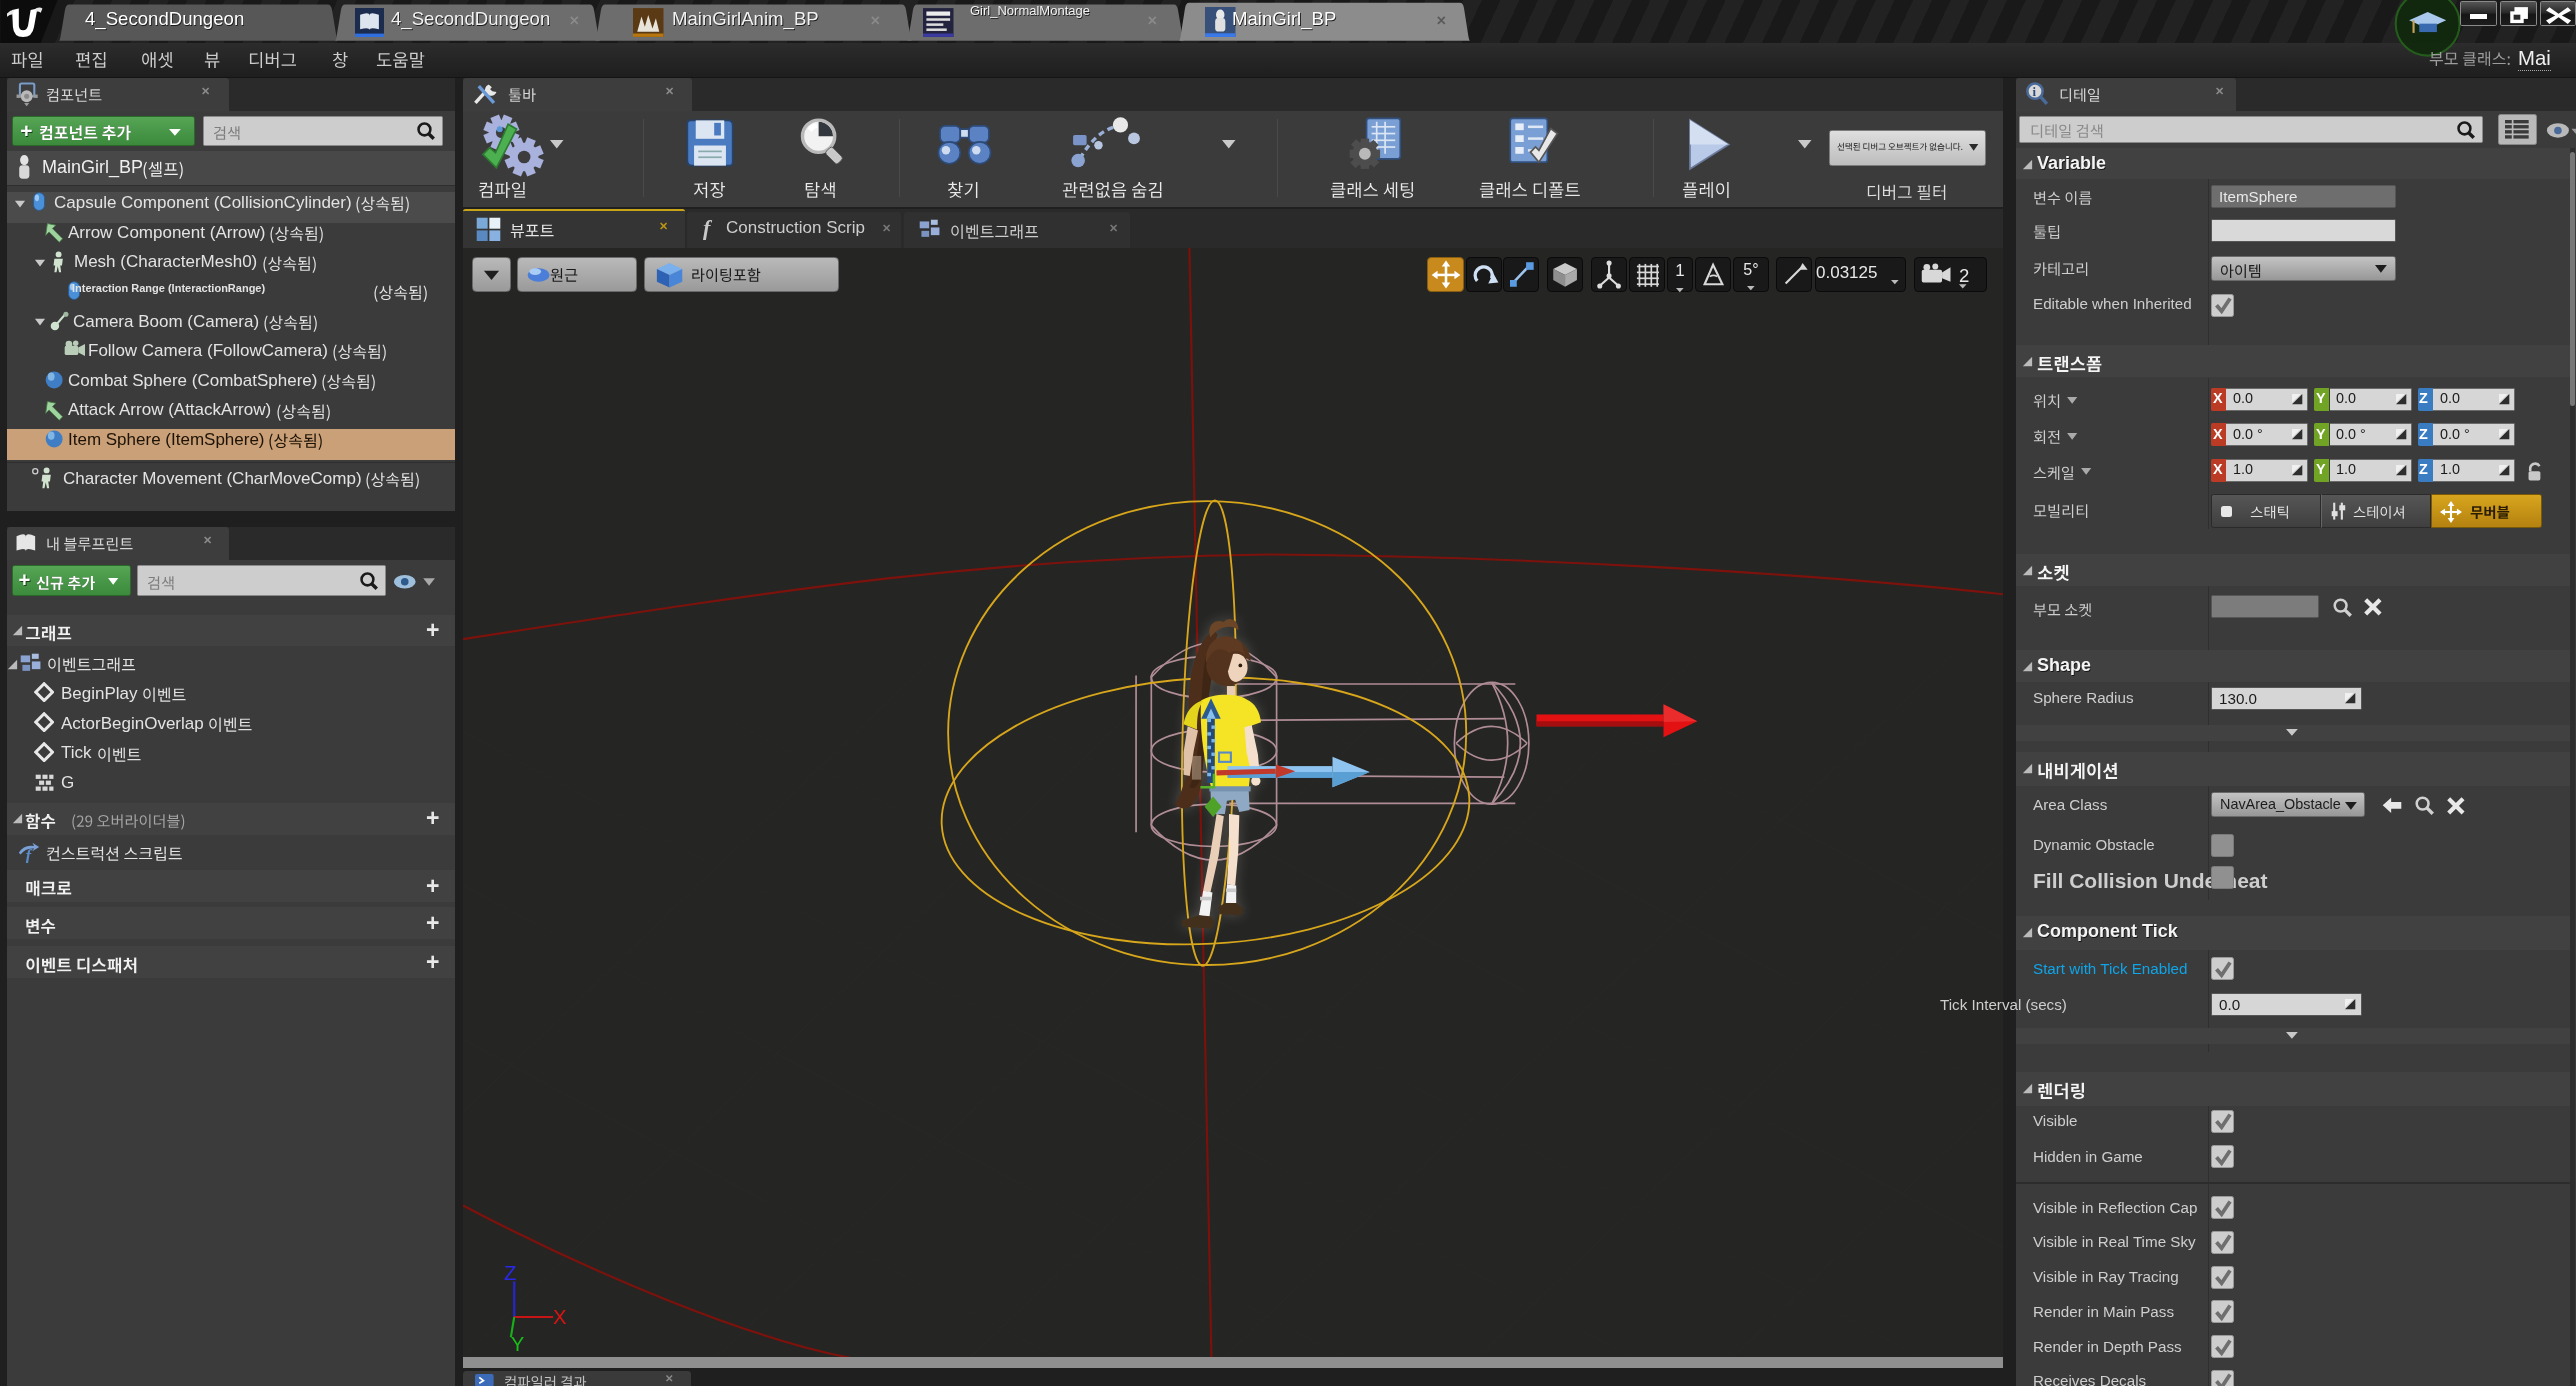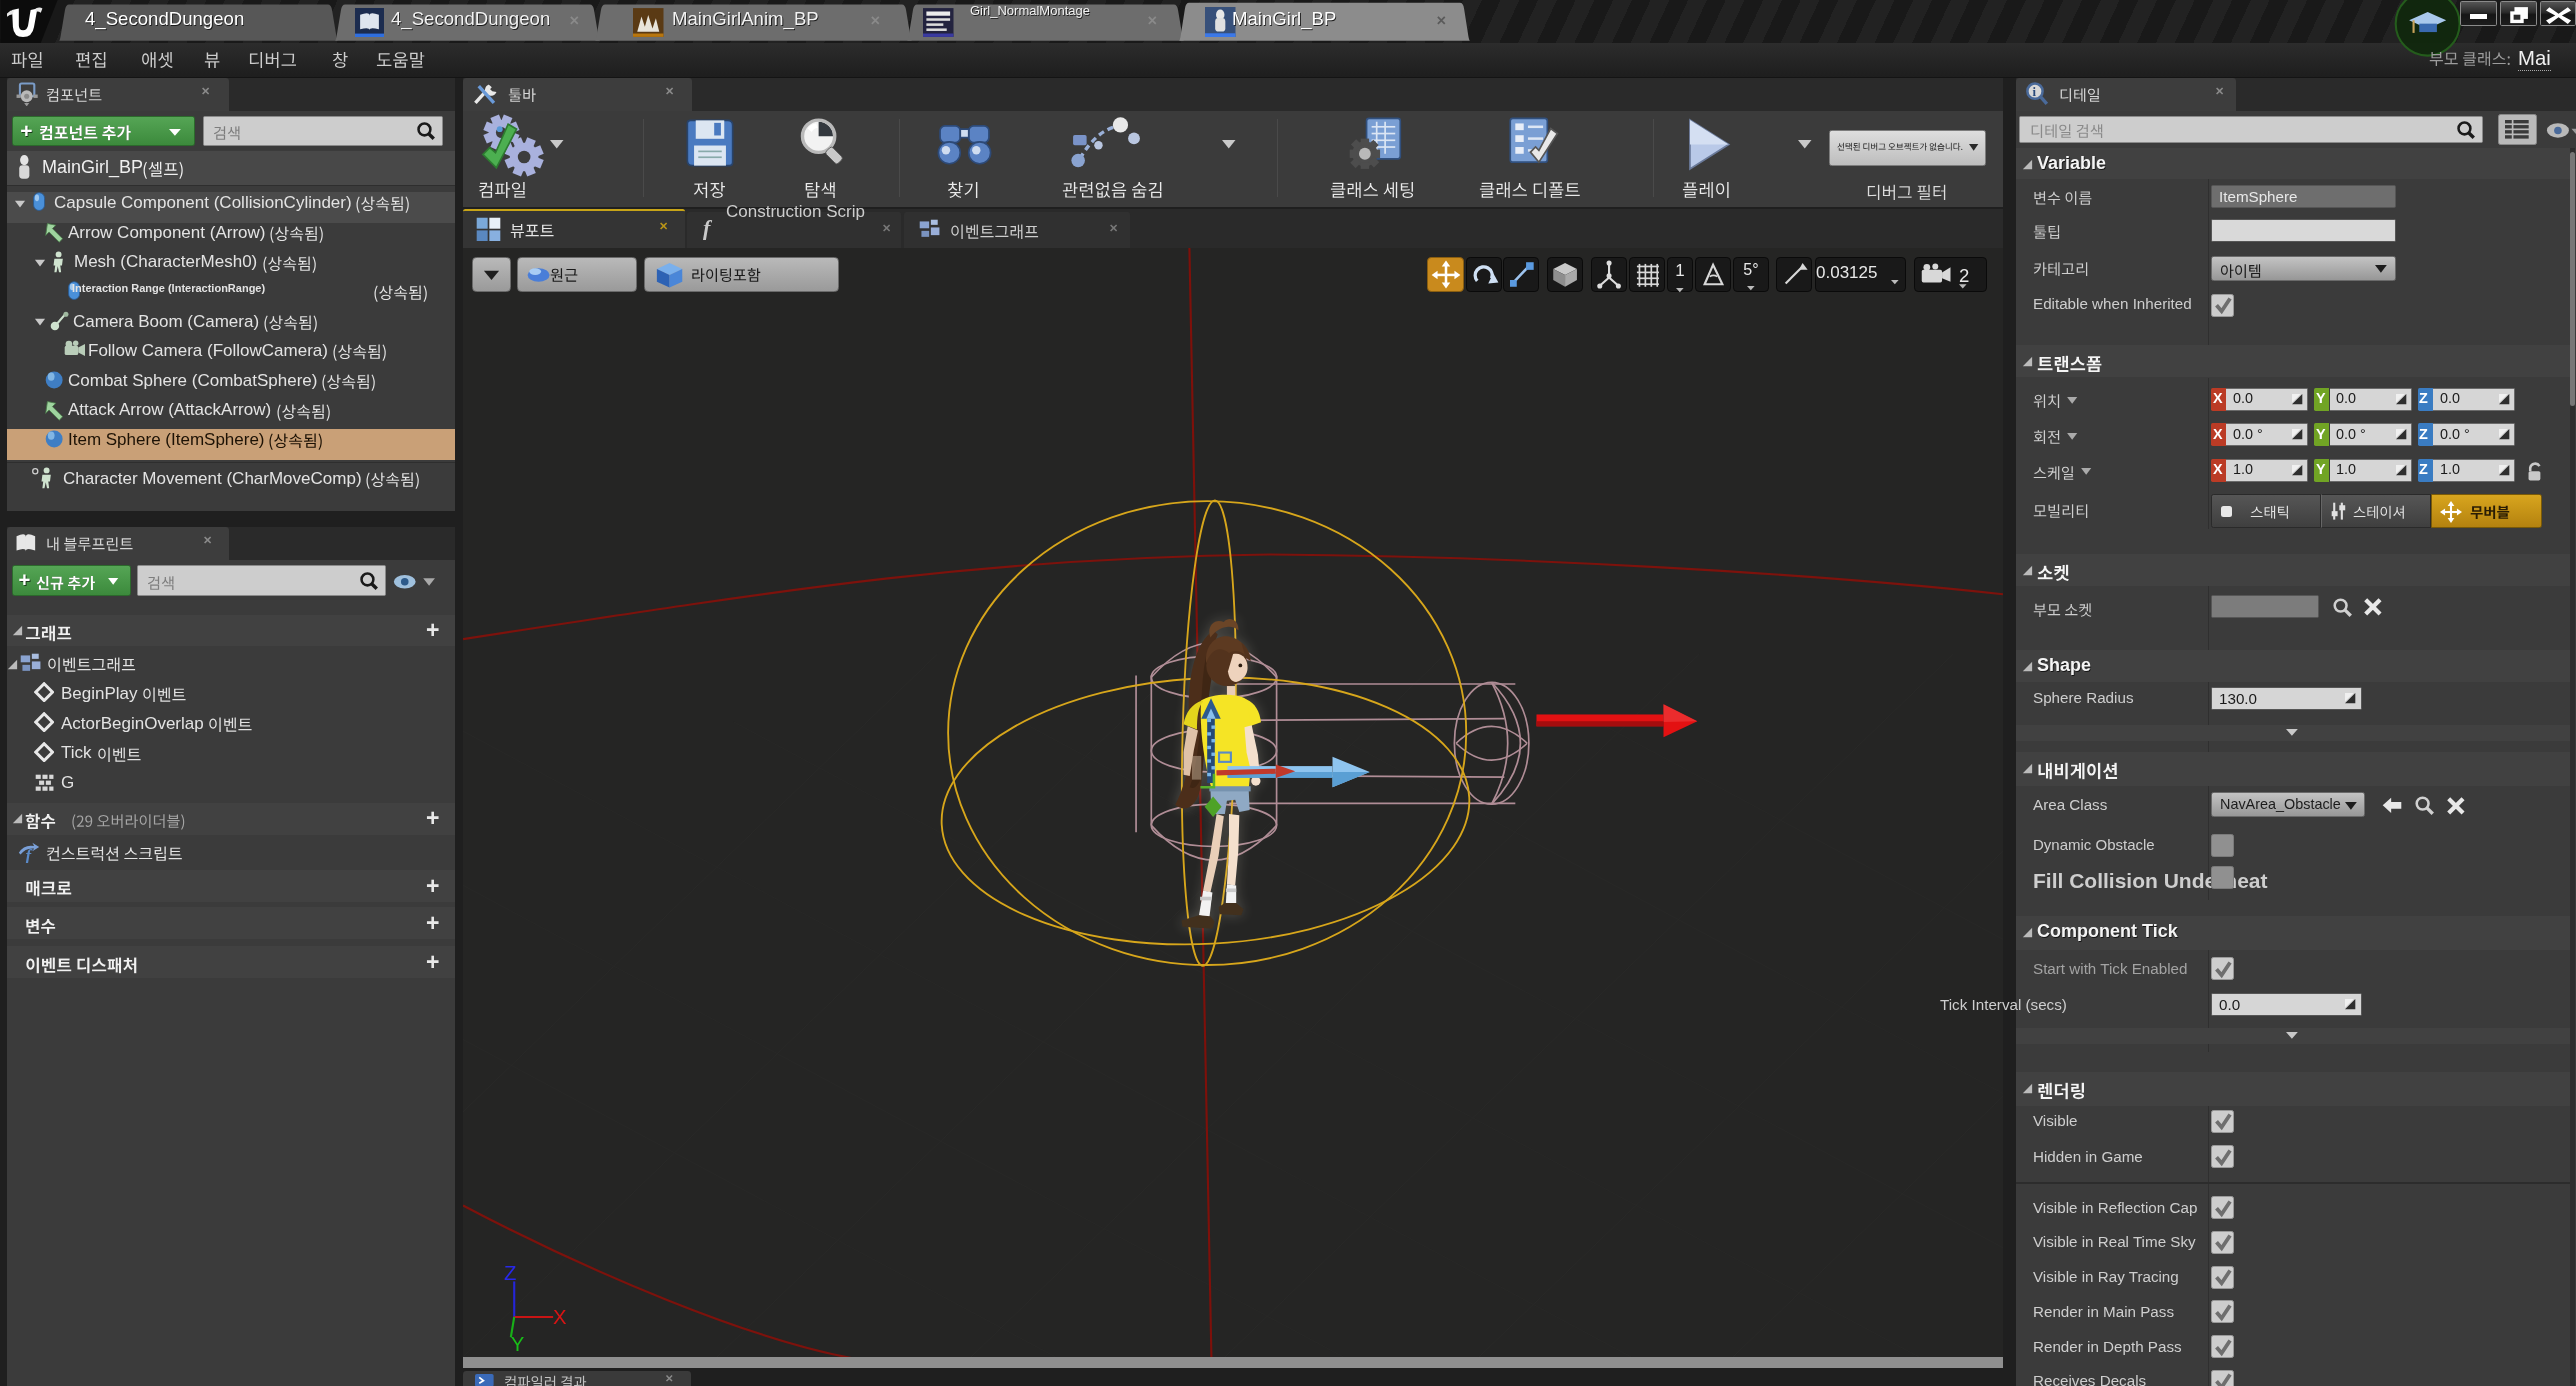--- a/index.html
+++ b/index.html
@@ -769,21 +769,21 @@
 <svg style="position:absolute;left:510px;top:218px;overflow:visible;" width="44" height="24" viewBox="0 0 52 28">
     <g transform="translate(0,22.0) scale(0.019000,-0.019000)" fill="#e8e8e8">
       <use href="#g6" x="0"></use>
       <use href="#g22" x="920"></use>
       <use href="#g24" x="1840"></use>
     </g>
   </svg>
 <div class="x" style="left:659px;top:220px;font-size:11px;color:#b99417">✕</div>
 <div style="position:absolute;left:687px;top:212px;width:214px;height:36px;background:#303030;border-radius:2.5px 2.5px 0 0;"></div>
 <div style="position:absolute;left:703px;top:215px;font-family:'Liberation Serif';font-style:italic;font-weight:bold;font-size:22px;color:#c9c9c9;">f</div>
-<div style="position:absolute;left:726px;top:202px;font-size:17px;font-weight:normal;color:#cdcdcd;white-space:nowrap;">Construction Scrip</div>
+<div style="position:absolute;left:726px;top:218px;font-size:17px;font-weight:normal;color:#cdcdcd;white-space:nowrap;">Construction Scrip</div>
 <div class="x" style="left:882px;top:222px;font-size:11px;color:#777">✕</div>
 <div style="position:absolute;left:904px;top:212px;width:226px;height:36px;background:#303030;border-radius:2.5px 2.5px 0 0;"></div>
 <svg style="position:absolute;left:918px;top:218px" width="24" height="24" viewBox="0 0 28 28">
     <rect x="2" y="4" width="11" height="8" fill="#8aa3d0"></rect>
     <rect x="15" y="2" width="8" height="6" fill="#a9bde0"></rect>
     <rect x="4" y="15" width="9" height="7" fill="#7a93c0"></rect>
     <rect x="15" y="11" width="10" height="9" fill="#99aed8"></rect>
   </svg>
 <svg style="position:absolute;left:950px;top:219px;overflow:visible;" width="89" height="24" viewBox="0 0 105 28">
     <g transform="translate(0,22.0) scale(0.019000,-0.019000)" fill="#cdcdcd">
@@ -1371,21 +1371,21 @@
 <div style="position:absolute;left:2033px;top:836px;font-size:15px;font-weight:normal;color:#cecece;white-space:nowrap;">Dynamic Obstacle</div>
 <div style="position:absolute;left:2211px;top:834px;width:23px;height:23px;background:#909090;border-radius:2.5px;border:0.8px solid #7a7a7a;"></div>
 <div style="position:absolute;left:2033px;top:869px;font-size:21px;font-weight:bold;color:#cecece;white-space:nowrap;">Fill Collision Underneat</div>
 <div style="position:absolute;left:2211px;top:866px;width:23px;height:23px;background:#909090;border-radius:2.5px;border:0.8px solid #7a7a7a;"></div>
 <div class="secthdr" style="position:absolute;left:2016px;top:916px;width:554px;height:34px"></div>
 <svg style="position:absolute;left:2022px;top:927px" width="11" height="11" viewBox="0 0 13 13">
     <polygon points="12,1 12,12 1,12" fill="#bbb"></polygon>
   </svg>
 <div style="position:absolute;left:2037px;top:921px;font-size:18px;font-weight:bold;color:#f4f4f4;white-space:nowrap;text-shadow:0.8px 0.8px 0 #151515;">Component Tick</div>
 <div style="position:absolute;left:2208px;top:950px;width:0.8px;height:102px;background:#2f2f2f;"></div>
-<div style="position:absolute;left:2033px;top:960px;font-size:15.2px;font-weight:normal;color:#a3a3a3;white-space:nowrap;">Start with Tick Enabled</div>
+<div style="position:absolute;left:2033px;top:960px;font-size:15.2px;font-weight:normal;color:#0ea5e9;white-space:nowrap;">Start with Tick Enabled</div>
 <div style="position:absolute;left:2211px;top:957px;width:23px;height:23px;background:#cdcdcd;border-radius:2.5px;border:0.8px solid #999;"></div>
 <svg style="position:absolute;left:2214px;top:960px" width="18.6" height="18.6" viewBox="0 0 22 22">
     <path d="M3 11 L9 18 L19 3" stroke="#6e6e6e" stroke-width="4.5" fill="none"></path>
   </svg>
 <div style="position:absolute;left:1940px;top:996px;font-size:15.2px;font-weight:normal;color:#cecece;white-space:nowrap;">Tick Interval (secs)</div>
 <div style="position:absolute;left:2211px;top:993px;width:151px;height:23px;background:#d6d6d6;border-radius:1.7px;border:0.8px solid #565656;"></div>
 <div style="position:absolute;left:2219px;top:996px;font-size:15.2px;font-weight:normal;color:#1a1a1a;white-space:nowrap;">0.0</div>
 <svg style="position:absolute;left:2345px;top:999px" width="12" height="12" viewBox="0 0 14 14">
     <path d="M12 0 L12 12 L0 12 Z" fill="#2e2e2e"></path>
     <path d="M0 0 L10 0 L0 10 Z" fill="#f0f0f0"></path>

